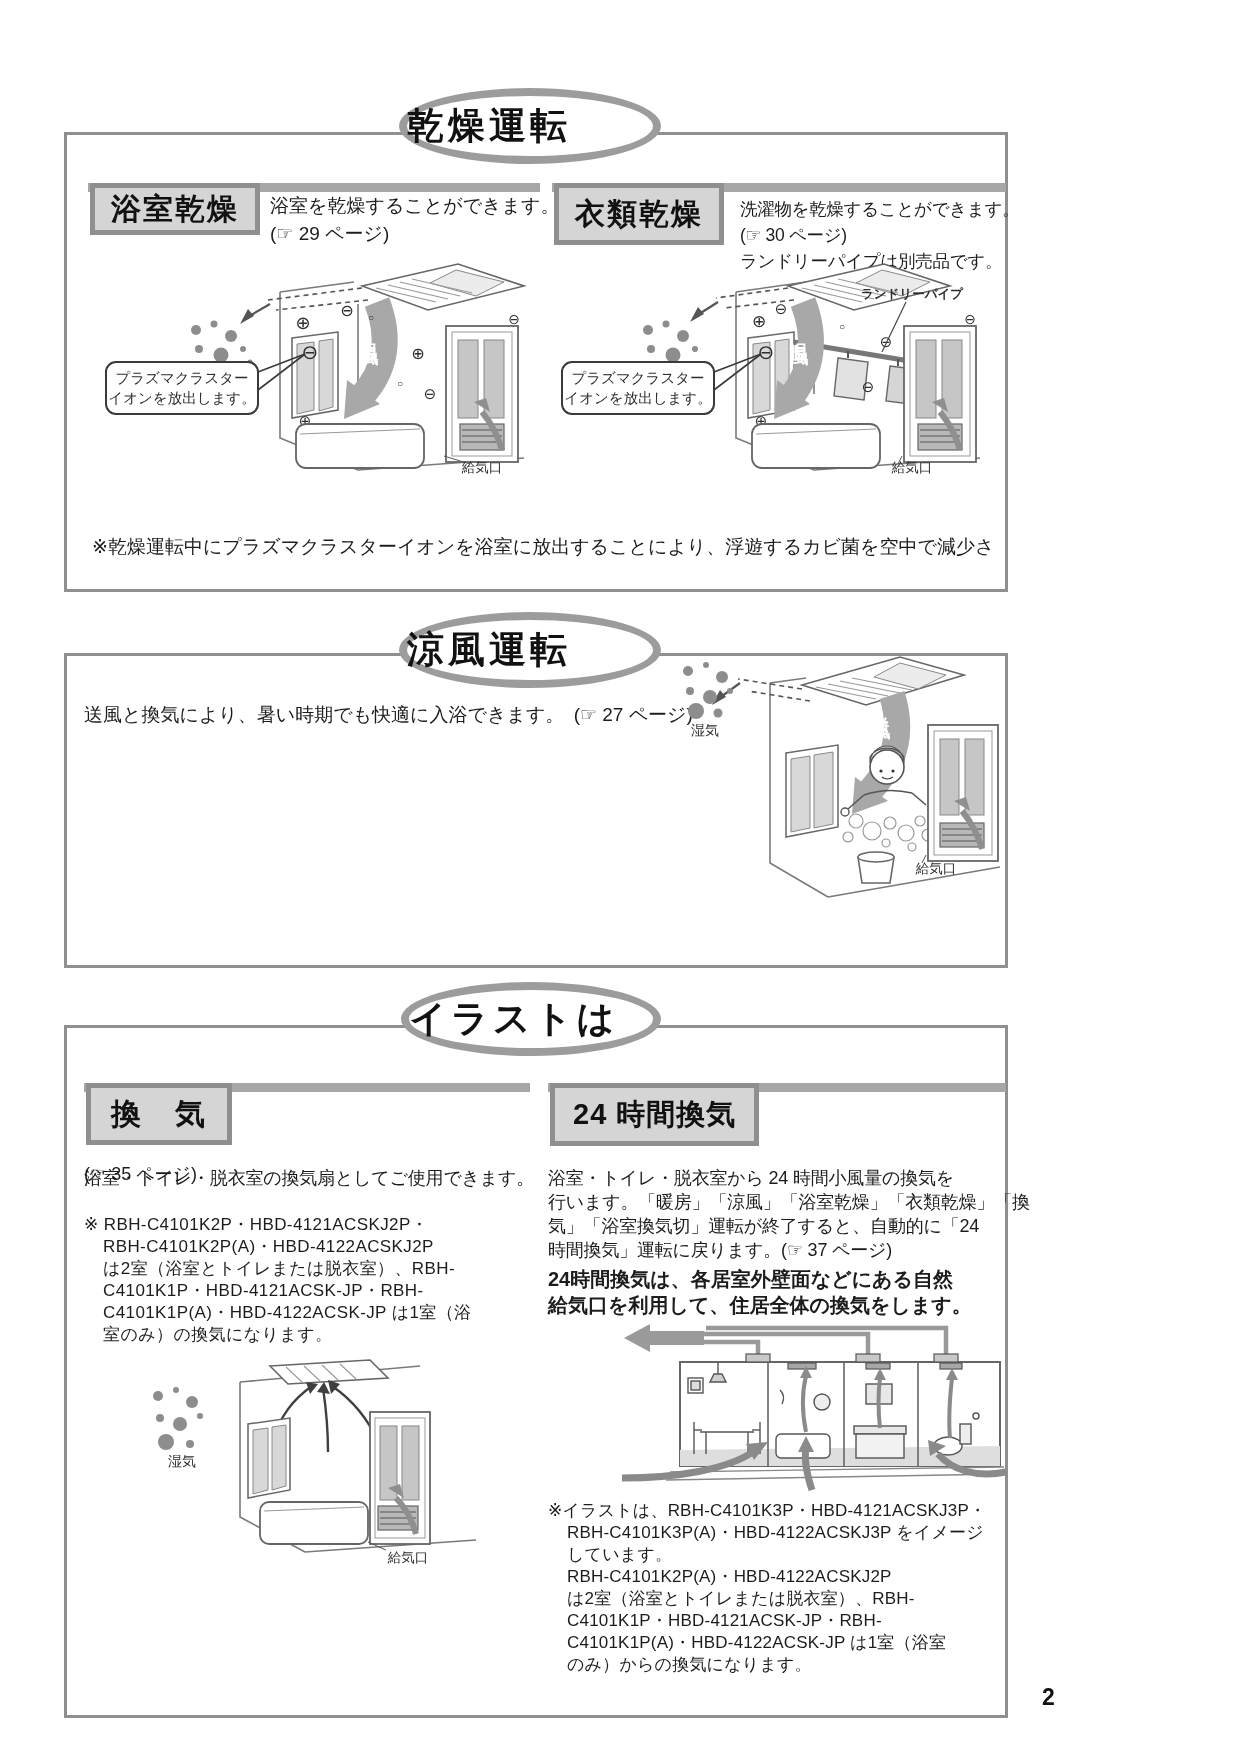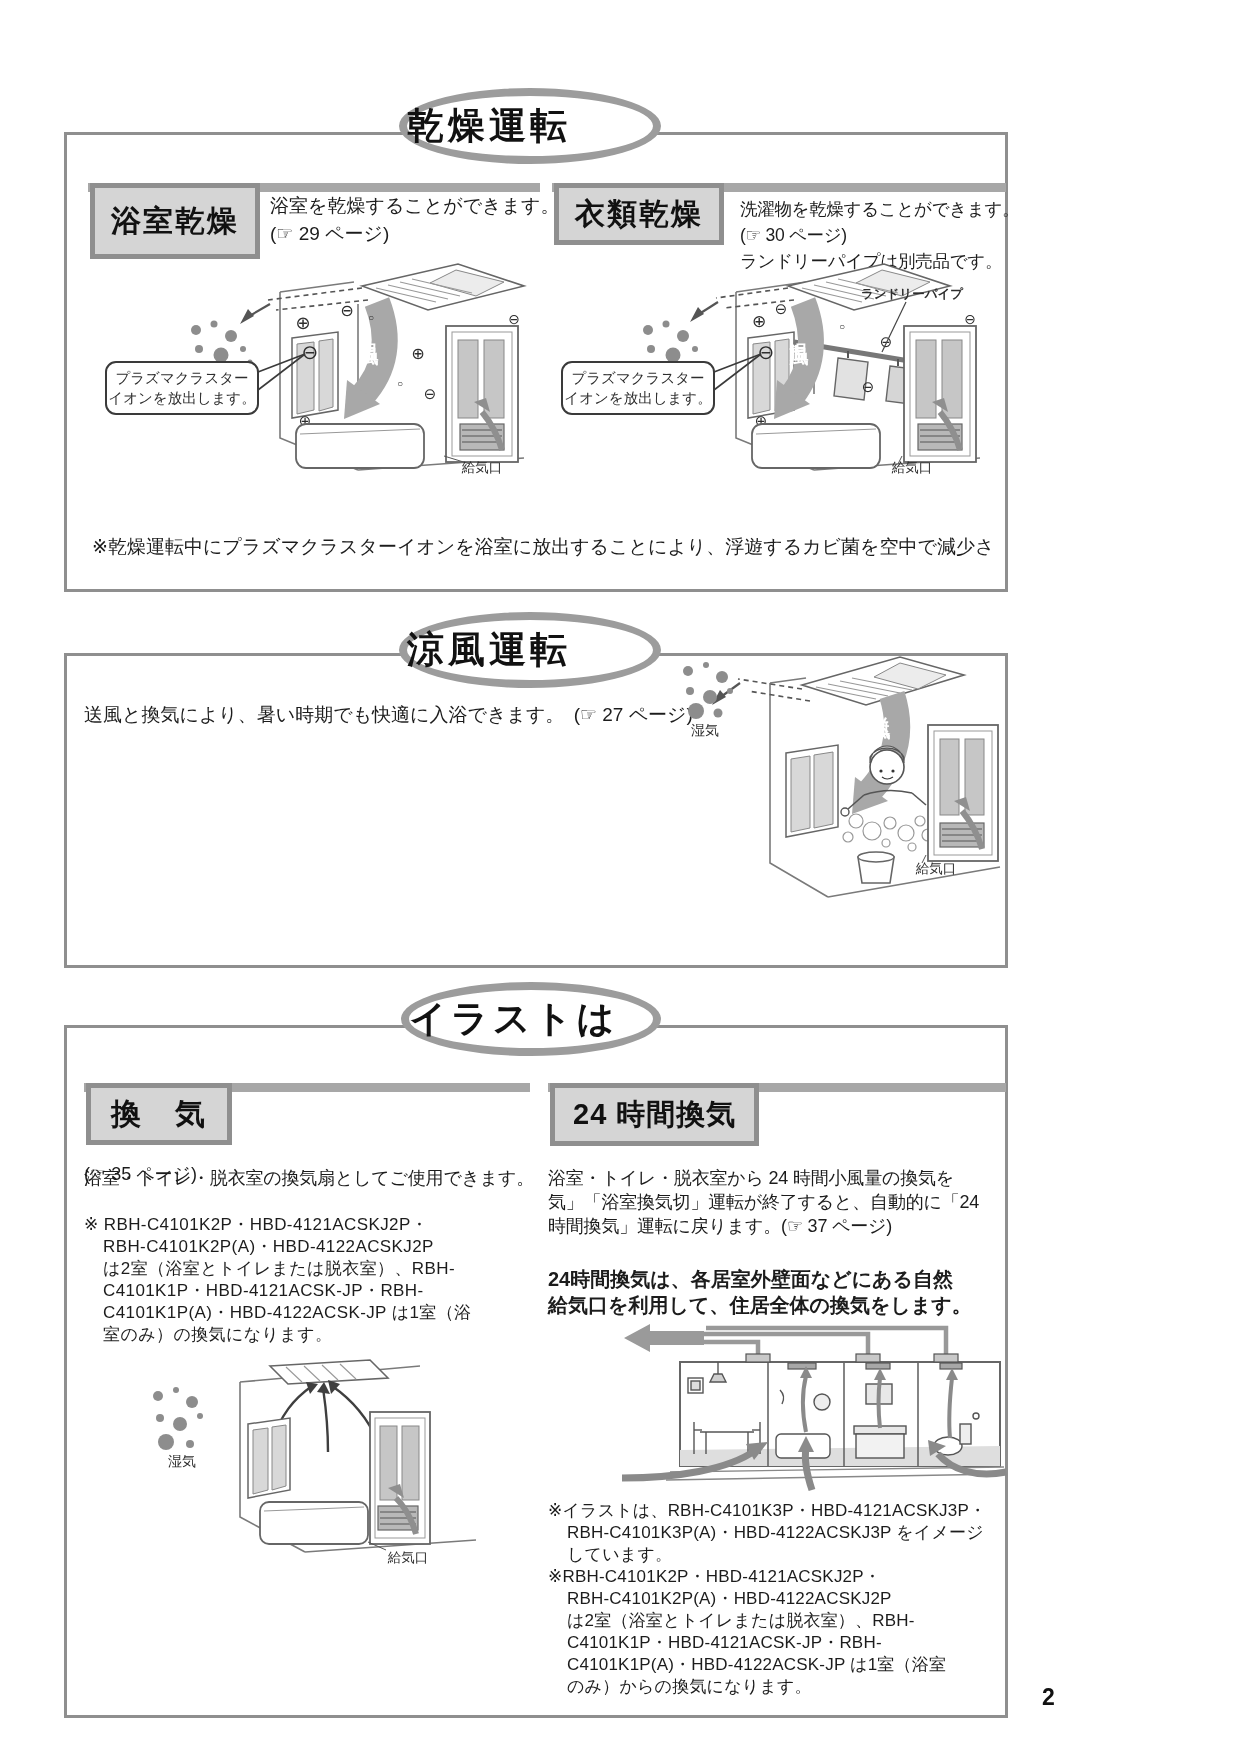--- a/index.html
+++ b/index.html
@@ -29,21 +29,21 @@
 
 <div class="page">
 
   <div class="secbox" style="left:64px;top:132px;width:944px;height:460px"></div>
   <div class="ellipse" style="left:399px;top:88px;width:262px;height:76px">
       <span>乾燥運転</span>
     </div>
 
   <div class="colhead" style="left:88px;top:183px;width:452px">
     <div class="bar" style="width:452px"></div>
-    <div class="hbox" style="font-size:30px;letter-spacing:2px;padding:18px 16px">浴室乾燥</div>
+    <div class="hbox" style="font-size:30px;letter-spacing:2px;padding:6px 16px">浴室乾燥</div>
   </div>
   <div class="blk" style="left:270px;top:192px;font-size:19px;line-height:28px">
     <div>浴室を乾燥することができます。</div>
     <div>(☞ 29 ページ)</div>
   </div>
 
   <div class="colhead" style="left:552px;top:183px;width:454px">
     <div class="bar" style="width:454px"></div>
     <div class="hbox" style="font-size:30px;letter-spacing:2px;padding:11px 16px">衣類乾燥</div>
   </div>
@@ -417,20 +417,21 @@
     <g>
       <path d="M296,182 C292,168 286,156 276,146" stroke="#8f8f8f" stroke-width="6" fill="none"></path>
       <polygon points="284,146 268,136 280,132" fill="#8f8f8f"></polygon>
     </g>
     <line x1="248" y1="190" x2="266" y2="198" stroke="#555" stroke-width="1"></line>
     <text x="288" y="210" font-size="13.5" text-anchor="middle">給気口</text>
   </svg>
 
   <div class="blk" style="left:548px;top:1166px;font-size:18px;line-height:24px;letter-spacing:-0.2px">
     <div>浴室・トイレ・脱衣室から 24 時間小風量の換気を</div>
+    <div>行います。「暖房」「涼風」「浴室乾燥」「衣類乾燥」「換</div>
     <div>気」「浴室換気切」運転が終了すると、自動的に「24</div>
     <div>時間換気」運転に戻ります。(☞ 37 ページ)</div>
   </div>
   <div class="blk" style="left:548px;top:1266px;font-size:20px;line-height:26px;font-weight:bold">
     <div>24時間換気は、各居室外壁面などにある自然</div>
     <div>給気口を利用して、住居全体の換気をします。</div>
   </div>
 
   <svg style="left:616px;top:1320px" width="392" height="170" viewBox="0 0 392 170">
     <polygon points="8,18 34,4 34,11 88,11 88,25 34,25 34,32" fill="#9a9a9a"></polygon>
@@ -497,21 +498,20 @@
         <polygon points="258,60 264,48 270,60" fill="#8a8a8a" stroke="none"></polygon>
       <path d="M334,118 C332,96 334,76 336,58" stroke-width="4"></path>
         <polygon points="330,60 336,48 342,60" fill="#8a8a8a" stroke="none"></polygon>
     </g>
   </svg>
 
   <div class="blk" style="left:548px;top:1500px;font-size:17px;line-height:22px;letter-spacing:0.2px">
     <div>※イラストは、RBH-C4101K3P・HBD-4121ACSKJ3P・</div>
     <div class="ind">RBH-C4101K3P(A)・HBD-4122ACSKJ3P をイメージ</div>
     <div class="ind">しています。</div>
-    <div>※RBH-C4101K2P・HBD-4121ACSKJ2P・</div>
     <div class="ind">RBH-C4101K2P(A)・HBD-4122ACSKJ2P</div>
     <div class="ind">は2室（浴室とトイレまたは脱衣室）、RBH-</div>
     <div class="ind">C4101K1P・HBD-4121ACSK-JP・RBH-</div>
     <div class="ind">C4101K1P(A)・HBD-4122ACSK-JP は1室（浴室</div>
     <div class="ind">のみ）からの換気になります。</div>
   </div>
 
   <div class="pageno" style="left:1042px;top:1684px">2</div>
 </div>
 

